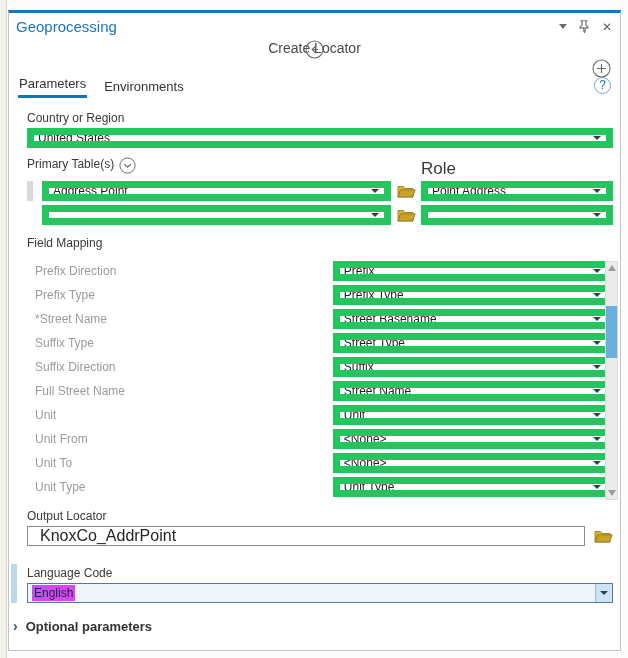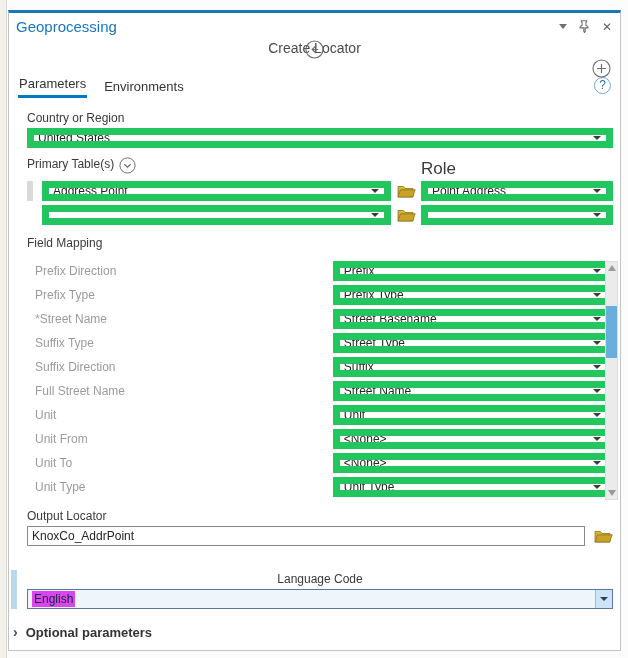--- a/index.html
+++ b/index.html
@@ -63,24 +63,24 @@
   .fm-scrollbar { position: absolute; left: 578px; top: 2px; width: 13px; height: 239px;
     background: #ebebeb; border: 1px solid #dcdcdc; }
   .sb-arrow-up, .sb-arrow-down { position: absolute; left: 2px; width: 0; height: 0;
     border-left: 4px solid transparent; border-right: 4px solid transparent; }
   .sb-arrow-up { top: 3px; border-bottom: 6px solid #9a9a9a; }
   .sb-arrow-down { bottom: 3px; border-top: 6px solid #9a9a9a; }
   .sb-thumb { position: absolute; left: 0; width: 11px; top: 44px; height: 52px; background: #6aaede; }
 
   .out-row { display: flex; align-items: center; margin-top: 10px; }
   .out-input { width: 562px; height: 20px; border: 1px solid #898989; background: #fff;
-    font-size: 12px; color: #252525; display: flex; align-items: center; padding-left: 4px; }
+    font-size: 16px; color: #252525; display: flex; align-items: center; padding-left: 12px; }
   .out-row .folder-icon { margin-left: 9px; }
 
-  .lang-block { position: relative; margin-top: 26px; text-align: center; }
+  .lang-block { position: relative; margin-top: 20px; }
   .lang-indicator { position: absolute; left: -16px; top: -2px; bottom: 0; width: 6px;
     background: #bcd8ec; }
   .lang-combo { position: relative; height: 20px; border: 1px solid #54799a;
     background: #eef5fb; font-size: 12px; display: flex; align-items: center;
     padding: 0 20px 0 4px; }
   .lang-selection { background: #d946ef; color: #102a40; padding: 1px 2px; }
   .lang-dd-btn { position: absolute; right: 0; top: 0; bottom: 0; width: 17px;
     background: #cde4f5; border-left: 1px solid #9cc0da; }
   .lang-dd-btn .caret { right: 4px; border-top-color: #23445e; }
 

